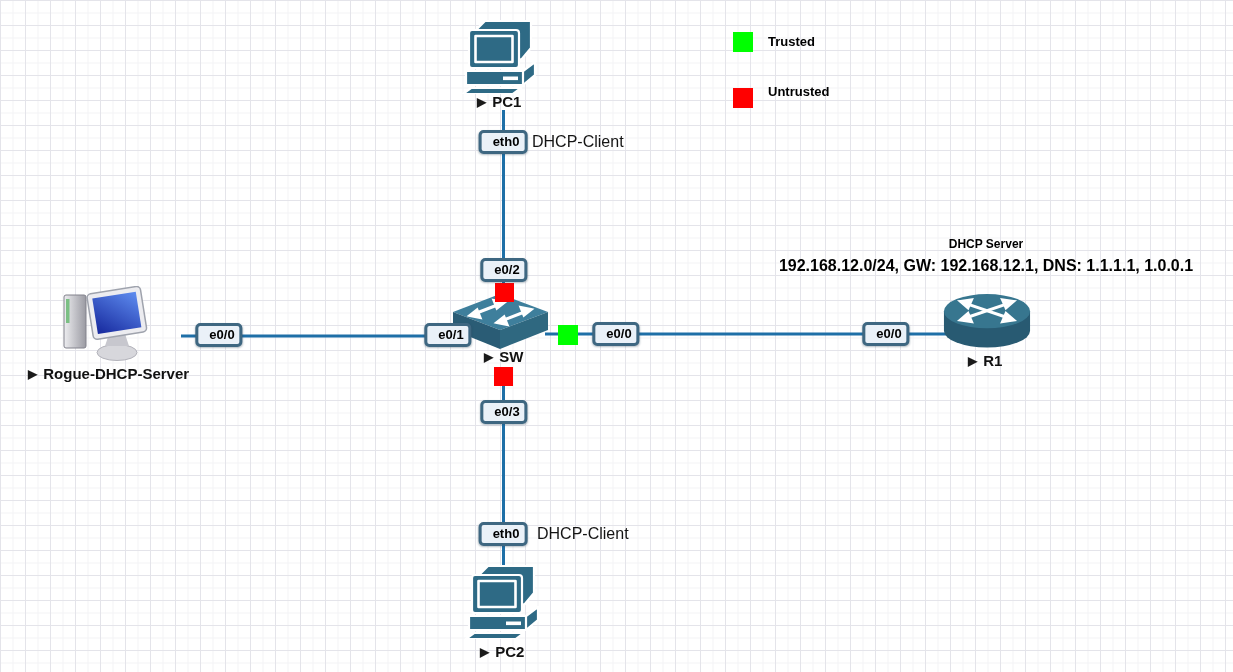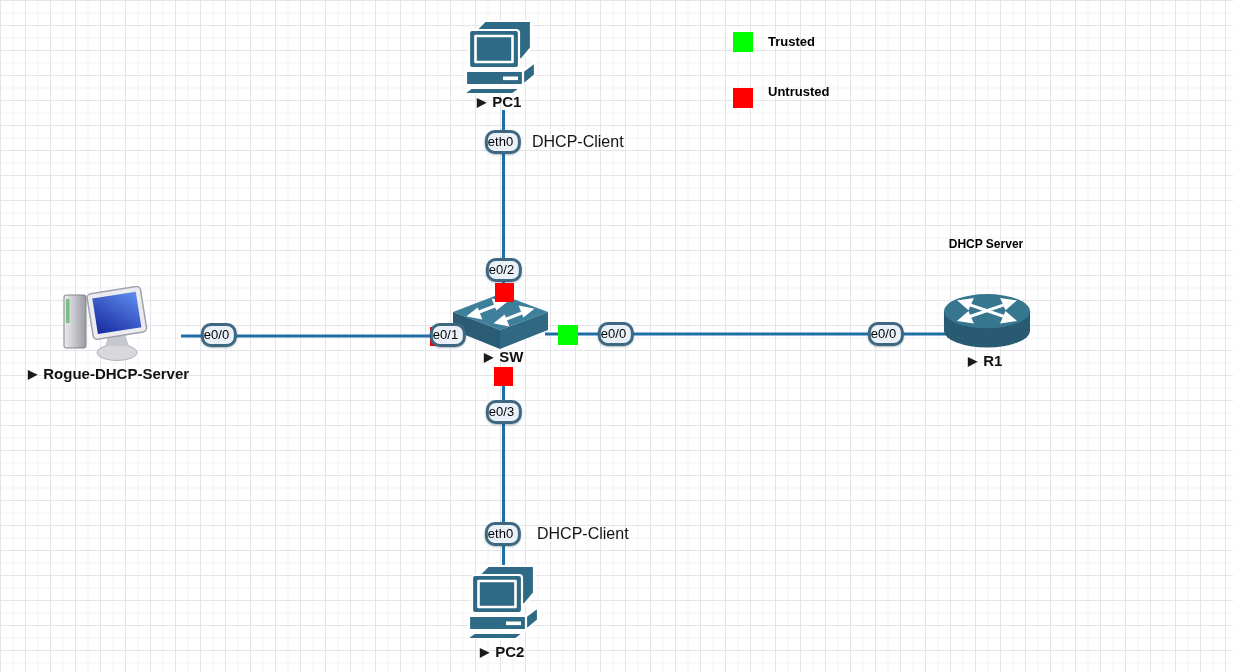--- a/index.html
+++ b/index.html
@@ -16,22 +16,22 @@
   }
   .links{position:absolute;left:0;top:0;z-index:1;}
   .links line{stroke:#1e6fa7;stroke-width:3;}
   .node-icon{position:absolute;z-index:2;}
   .sq{position:absolute;width:19px;height:19px;z-index:3;}
   .sq-red{background:#ff0000;}
   .sq-green{background:#00ff00;}
   .legend-swatch{position:absolute;width:20px;height:20px;z-index:3;}
   .port-pill{
     position:absolute;transform:translate(-50%,-50%);z-index:4;
-    background:#eaf1f8;border:3px solid #3e6781;border-radius:10px;
-    padding:1px 5px 2px 0;font-weight:normal;font-size:13px;color:#000;
+    background:#eaf1f8;border:3px solid #3e6781;border-radius:5px;
+    padding:1px 5px 2px 11px;font-weight:bold;font-size:13px;color:#000;
     box-shadow:0 1px 2px rgba(40,70,90,.35);white-space:nowrap;
   }
   .node-label{
     position:absolute;z-index:4;display:flex;align-items:center;gap:6px;
     font-weight:bold;font-size:15px;color:#111;white-space:nowrap;
   }
   .node-label .tri{font-size:12px;color:#1a1a1a;line-height:1;}
   .note-text{position:absolute;z-index:4;font-size:16px;color:#141414;white-space:nowrap;}
   .legend-label{position:absolute;z-index:4;font-size:13px;font-weight:bold;color:#000;white-space:nowrap;}
   .dhcp-block{position:absolute;left:750px;top:237px;width:472px;text-align:center;z-index:4;}
@@ -156,20 +156,21 @@
   <div class="node-label" style="left:968px;top:352px;">
     <span class="tri">▶</span>
     <span>R1</span>
   </div>
   <div class="port-pill" style="left:886px;top:334px;">
     <span>e0/0</span>
   </div>
 
   <div class="dhcp-block">
     <div class="title">DHCP Server</div>
+    <div class="info">192.168.12.0/24, GW: 192.168.12.1, DNS: 1.1.1.1, 1.0.0.1</div>
   </div>
 
   <div class="port-pill" style="left:503px;top:534px;">
     <span>eth0</span>
   </div>
   <div class="note-text" style="left:537px;top:525px;">DHCP-Client</div>
   <div class="node-icon" style="left:464px;top:563px;">
     <svg width="80" height="76" viewBox="0 0 80 76">
       <g fill="#2e6a85" stroke="#fff" stroke-width="2.2" stroke-linejoin="round">
         <path d="M14 13 L24 3 L70 3 L70 30 L60 42 Z"></path>

